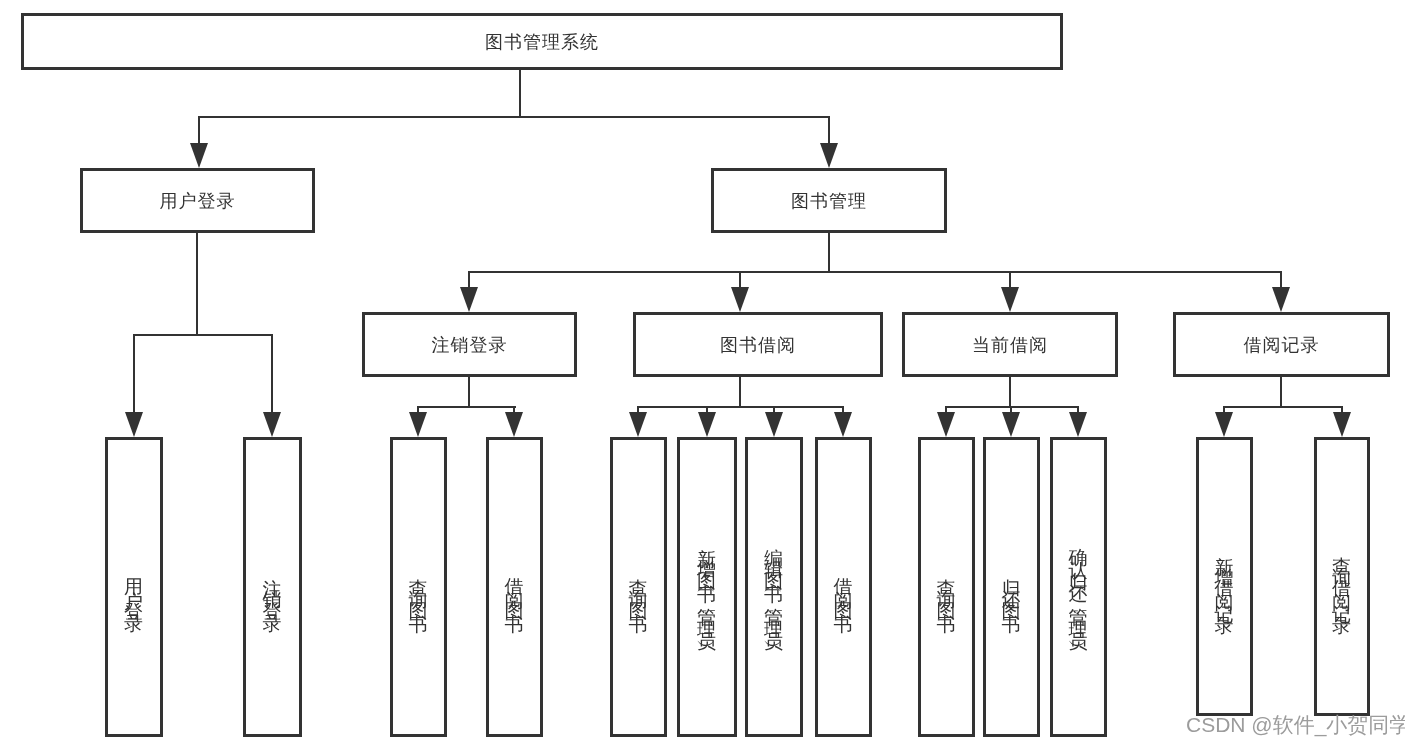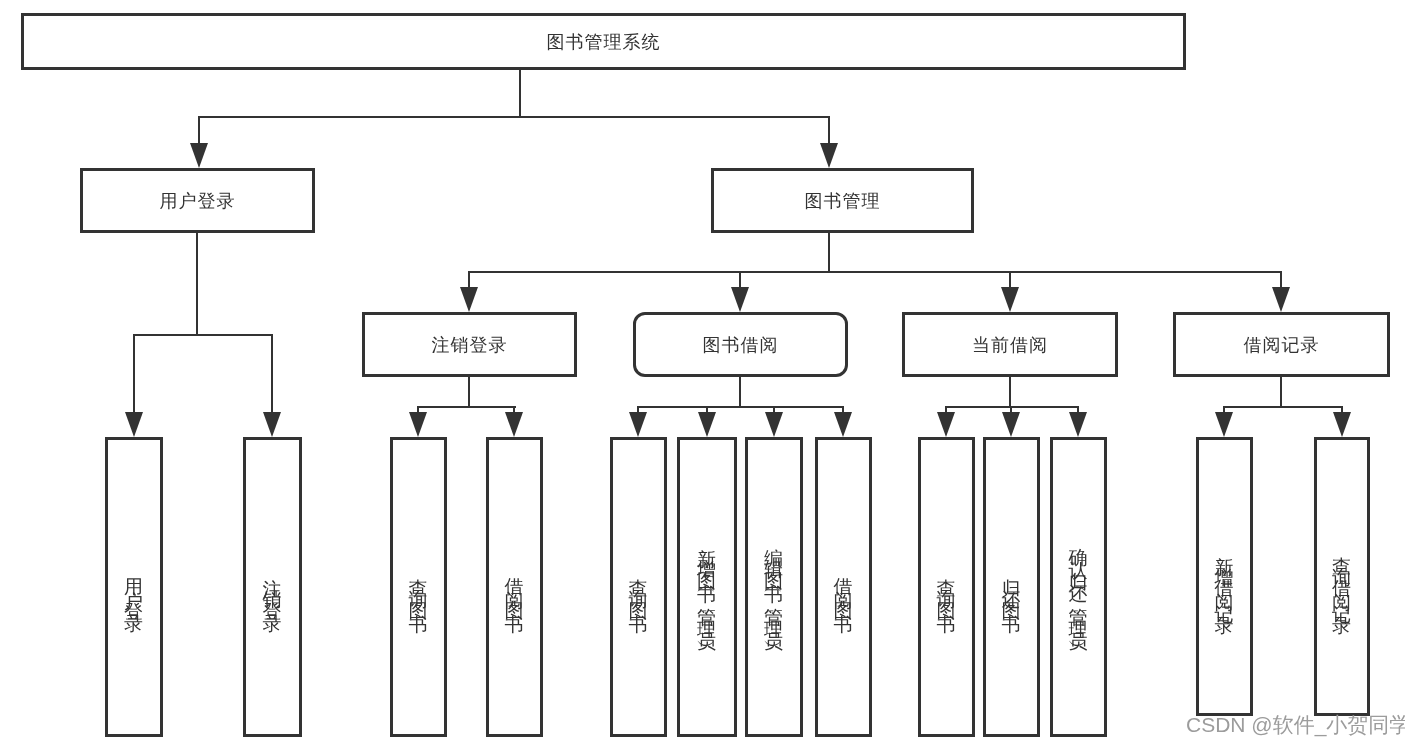--- a/index.html
+++ b/index.html
@@ -27,29 +27,29 @@
   .watermark{
     position:absolute;left:1186px;top:711px;font-size:21px;color:#9c9c9c;
     z-index:3;white-space:nowrap;
   }
 </style>
 </head>
 <body>
 
 <div id="stage">
 
-  <div class="box" style="left:21px;top:13px;width:1165px;height:57px;">图书管理系统</div>
+  <div class="box" style="left:21px;top:13px;width:1042px;height:57px;">图书管理系统</div>
 
   <div class="box" style="left:80px;top:168px;width:235px;height:65px;">用户登录</div>
 
-  <div class="box" style="left:711px;top:168px;width:263px;height:65px;">图书管理</div>
+  <div class="box" style="left:711px;top:168px;width:236px;height:65px;">图书管理</div>
 
   <div class="box" style="left:362px;top:312px;width:215px;height:65px;">注销登录</div>
 
-  <div class="box" style="left:633px;top:312px;width:215px;height:65px;border-radius:12px;">图书借阅</div>
+  <div class="box" style="left:633px;top:312px;width:250px;height:65px;">图书借阅</div>
 
   <div class="box" style="left:902px;top:312px;width:216px;height:65px;">当前借阅</div>
 
   <div class="box" style="left:1173px;top:312px;width:217px;height:65px;">借阅记录</div>
 
   <div class="box leaf" style="left:105px;top:437px;width:58px;height:300px;">用户登录</div>
 
   <div class="box leaf" style="left:243px;top:437px;width:59px;height:300px;">注销登录</div>
 
   <div class="box leaf" style="left:390px;top:437px;width:57px;height:300px;">查询图书</div>

